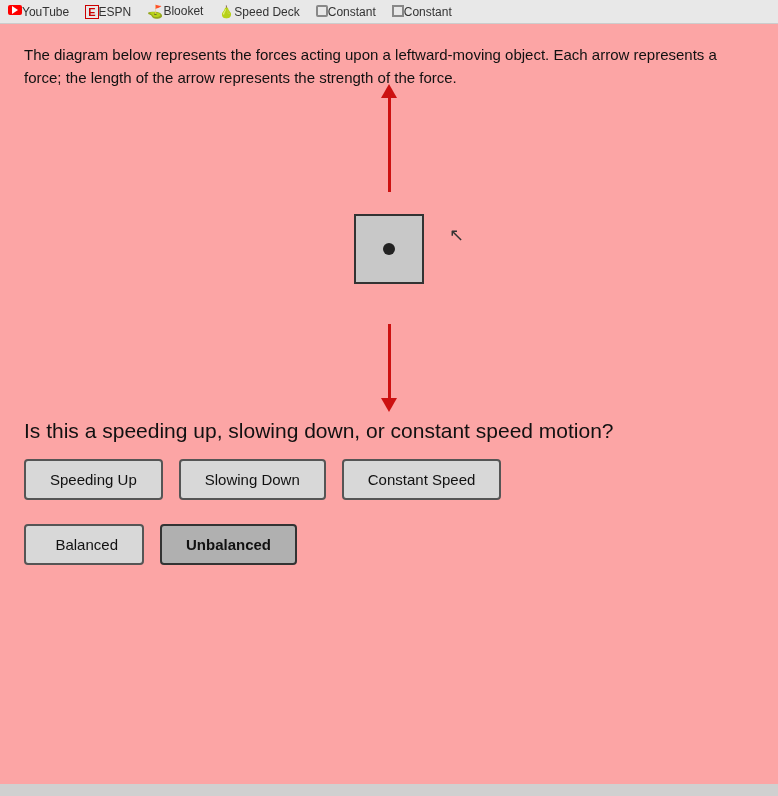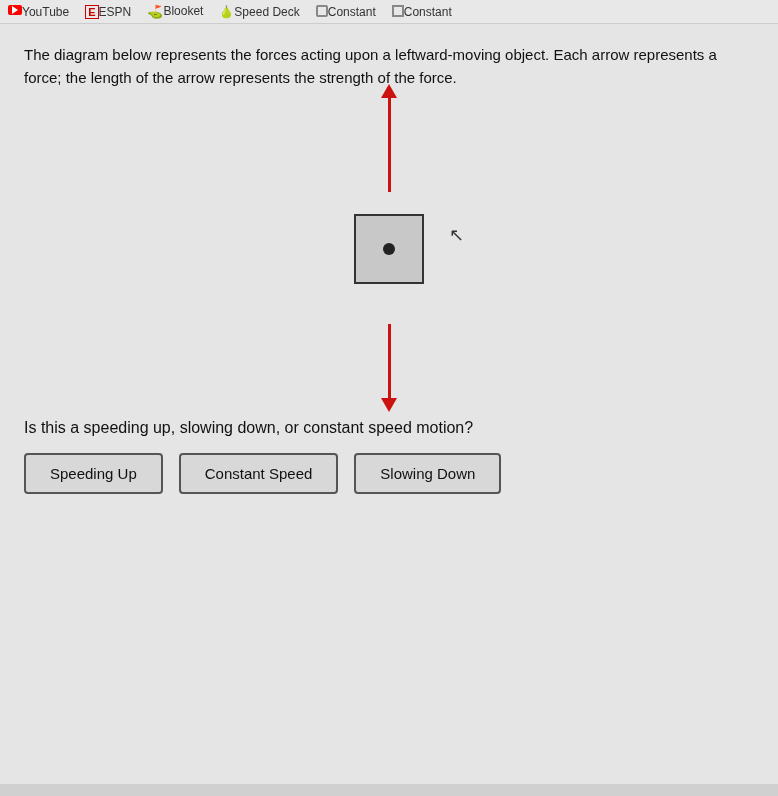--- a/index.html
+++ b/index.html
@@ -79,21 +79,21 @@
     }
 
     .tab-icon-blooket {
       width: 12px;
       height: 12px;
       border: 2px solid #888;
       display: inline-block;
     }
 
     .main-content {
-      background-color: #e5e5e5;
+      background-color: #fca5a5;
       padding: 20px 24px;
       min-height: 760px;
     }
 
     .description-text {
       color: #111;
       line-height: 1.5;
       margin-bottom: 20px;
       font-size: 15px;
     }
@@ -191,21 +191,21 @@
       position: absolute;
       right: -40px;
       top: 10px;
       font-size: 18px;
       color: #333;
     }
 
     .question-text {
       color: #111;
       margin-bottom: 16px;
-      font-size: 16px;
+      font-size: 21px;
     }
 
     .button-group {
       display: flex;
       gap: 16px;
       margin-bottom: 24px;
       flex-wrap: wrap;
     }
 
     .answer-button {
@@ -278,19 +278,23 @@
       </div>
 
       <div class="cursor-icon">↖</div>
     </div>
   </div>
 
   <p class="question-text">Is this a speeding up, slowing down, or constant speed motion?</p>
 
   <div class="button-group">
     <button class="answer-button">Speeding Up</button>
+    <button class="answer-button">Slowing Down</button>
     <button class="answer-button">Constant Speed</button>
-    <button class="answer-button">Slowing Down</button>
-  </div>
-
-
+  </div>
+
+
+  <div class="button-group">
+    <button class="answer-button">Balanced</button>
+    <button class="answer-button selected">Unbalanced</button>
+  </div>
 
 </div>
 
 </body></html>

